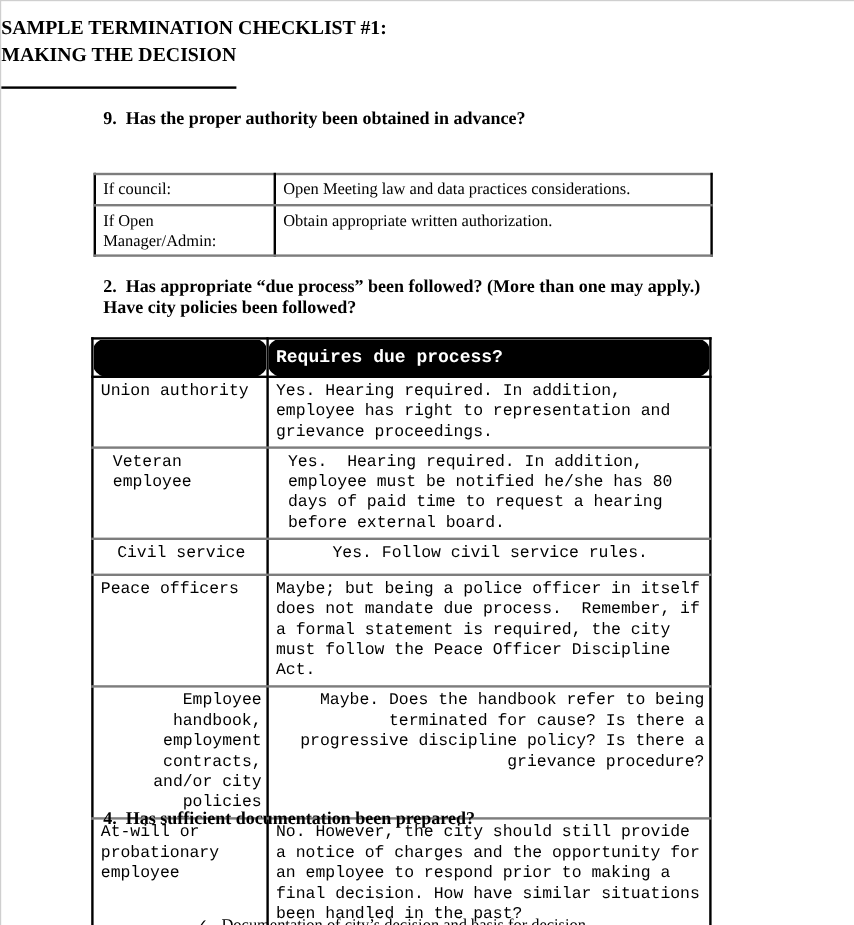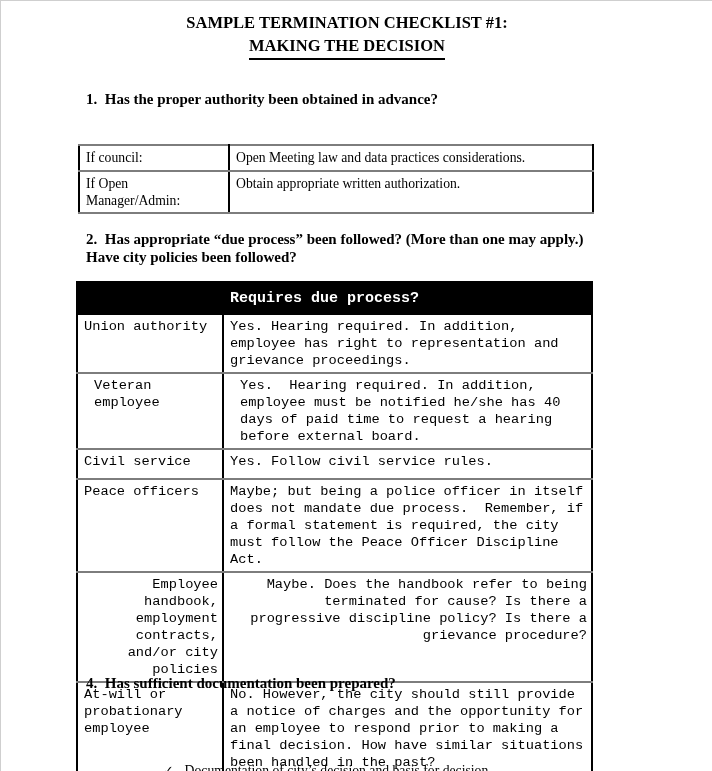--- a/index.html
+++ b/index.html
@@ -14,29 +14,28 @@
     box-sizing: border-box;
     border-left: 1px solid #cfcfcf;
     border-top: 1px solid #cfcfcf;
   }
 
   
   .doc-title {
     position: absolute;
     top: 10px; left: 0;
     width: 692px;
-    text-align: center;
     font-weight: bold;
     font-size: 16.5px;
     line-height: 23px;
   }
   .doc-title .underlined {
     display: inline-block;
     border-bottom: 2px solid #000;
-    padding-bottom: 1px;
+    padding-bottom: 15px;
   }
 
   
   .heading {
     position: absolute;
     font-weight: bold;
     font-size: 15px;
     line-height: 17.5px;
     white-space: pre-wrap;
   }
@@ -54,38 +53,39 @@
     vertical-align: top;
     font-size: 13.7px;
     line-height: 17px;
     padding: 3px 4px 3px 6px;
     border-left: 2px solid #000;
     border-right: 2px solid #000;
     border-top: 2px solid #7d7d7d;
     border-bottom: 2px solid #7d7d7d;
     white-space: pre-wrap;
     overflow: hidden;
+    border-radius: 12px;
   }
 
   #authority-table { top: 143px; left: 77px; width: 514px; }
   #authority-table td { height: 18px; }
 
   #due-process-table { top: 280px; left: 75px; width: 515px; font-family: Liberation Mono, monospace; }
   #due-process-table td.hdr {
     background: #000000;
     color: #ffffff;
     font-weight: bold;
     font-size: 15px;
     border: 2px solid #000;
     vertical-align: middle;
     height: 24px;
   }
   .r1 td { height: 34px; }
   .r2 td { height: 61px; padding-left: 16px; }
-  .r3 td { height: 22px; }
+  .r3 td { height: 22px; text-align: center; }
   .r4 td { height: 44px; }
   .r5 td { height: 56px; text-align: right; }
   .r6 td { height: 70px; }
 
   
   .bodyline {
     position: absolute;
     font-size: 13.7px;
     line-height: 17px;
     white-space: pre-wrap;
@@ -102,21 +102,21 @@
 </head>
 <body>
 
 <div class="page">
 
   <div class="doc-title">
     <div>SAMPLE TERMINATION CHECKLIST #1:</div>
     <div><span class="underlined">MAKING THE DECISION</span></div>
   </div>
 
-  <div class="heading" id="q1">1.  Has the proper authority been obtained in advance?</div>
+  <div class="heading" id="q1">9.  Has the proper authority been obtained in advance?</div>
 
   <table id="authority-table">
     <colgroup>
         <col style="width:150px">
         <col style="width:364px">
       </colgroup>
     <tbody>
       <tr>
         <td>If council:</td>
         <td>Open Meeting law and data practices considerations.</td>
@@ -140,21 +140,21 @@
       <tr>
         <td class="hdr"></td>
         <td class="hdr">Requires due process?</td>
       </tr>
       <tr class="r1">
         <td>Union authority</td>
         <td>Yes. Hearing required. In addition, employee has right to representation and grievance proceedings.</td>
       </tr>
       <tr class="r2">
         <td>Veteran employee</td>
-        <td>Yes.  Hearing required. In addition, employee must be notified he/she has 40 days of paid time to request a hearing before external board.</td>
+        <td>Yes.  Hearing required. In addition, employee must be notified he/she has 80 days of paid time to request a hearing before external board.</td>
       </tr>
       <tr class="r3">
         <td>Civil service</td>
         <td>Yes. Follow civil service rules.</td>
       </tr>
       <tr class="r4">
         <td>Peace officers</td>
         <td>Maybe; but being a police officer in itself does not mandate due process.  Remember, if a formal statement is required, the city must follow the Peace Officer Discipline Act.</td>
       </tr>
       <tr class="r5">

